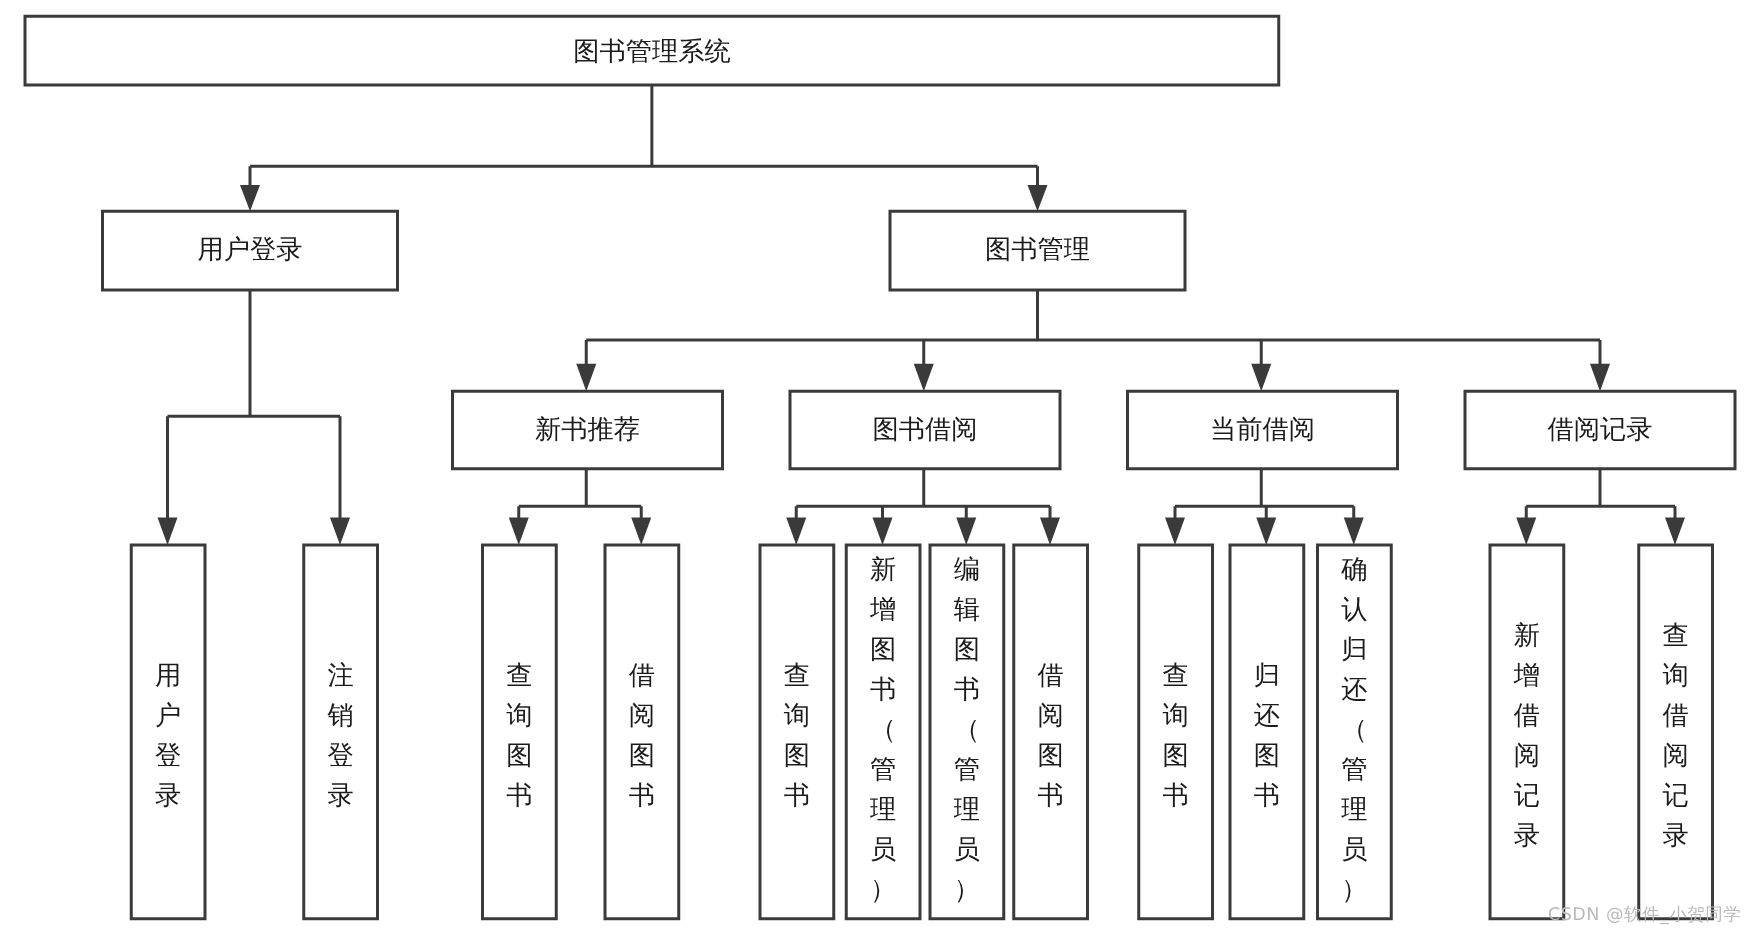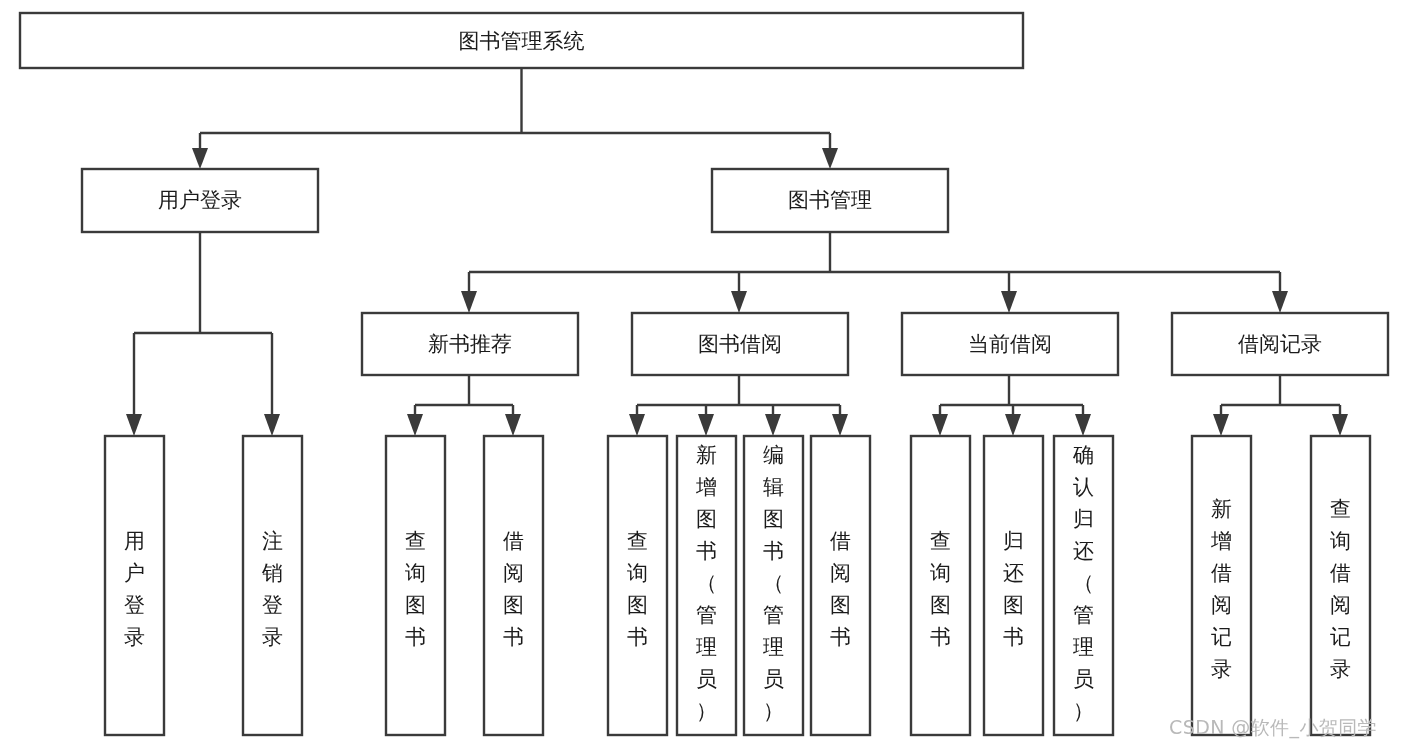--- a/index.html
+++ b/index.html
@@ -48,24 +48,24 @@
     dominant-baseline: middle;
   }
   .node-label-v {
     font-family: "DejaVu Sans", "Liberation Sans", sans-serif;
     fill: #1b1b1b;
     font-size: 21px;
     text-anchor: middle;
   }
   .watermark {
     position: absolute;
-    right: 28px;
+    right: 12px;
     bottom: 6px;
     font-family: "DejaVu Sans", "Liberation Sans", sans-serif;
-    font-size: 19px;
+    font-size: 14px;
     color: #b9b9b9;
     letter-spacing: 0.4px;
     white-space: nowrap;
     user-select: none;
   }
 </style>
 </head>
 <body>
 
 <div id="diagram-root">

